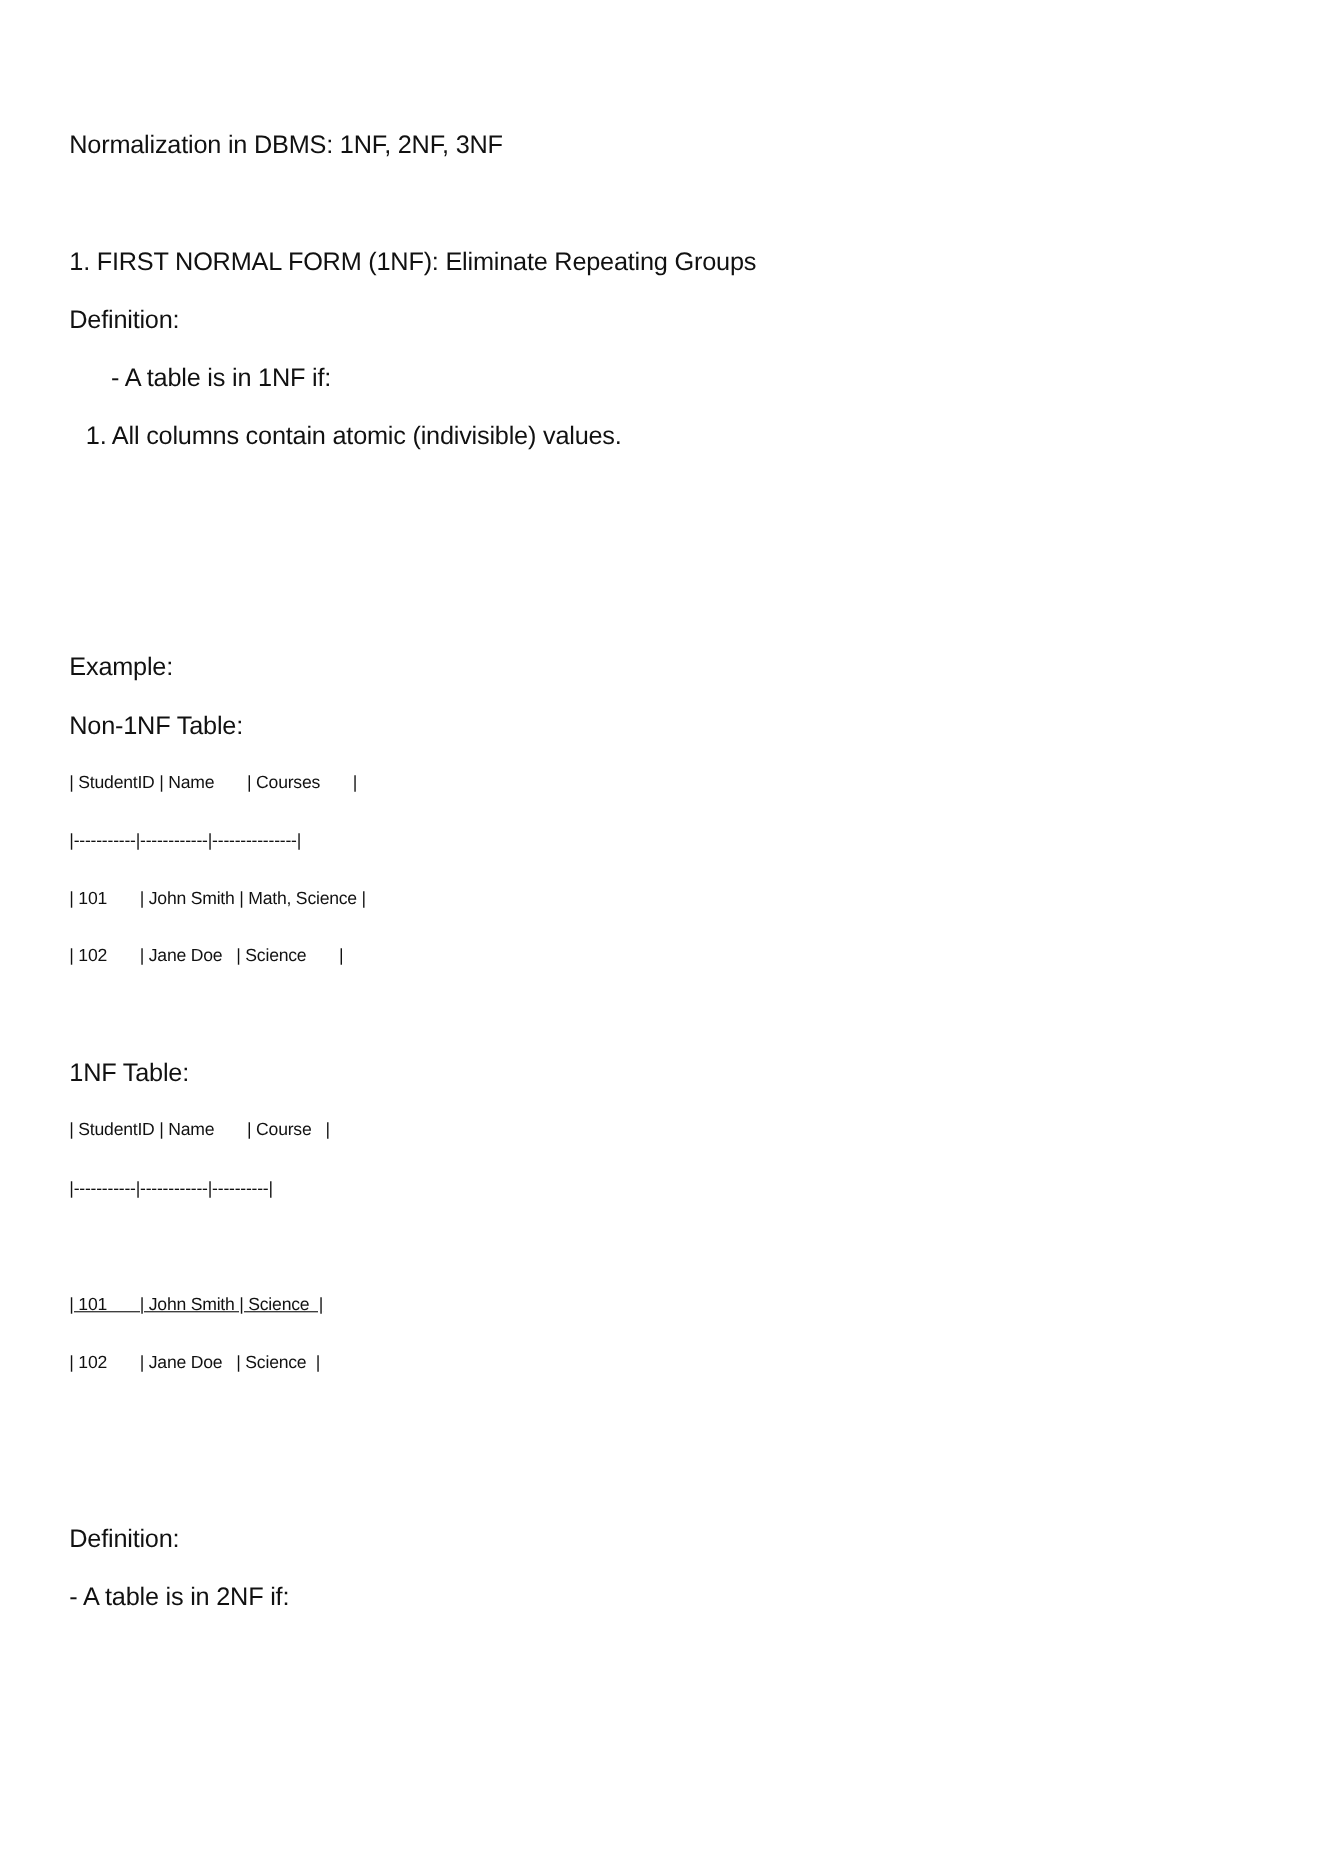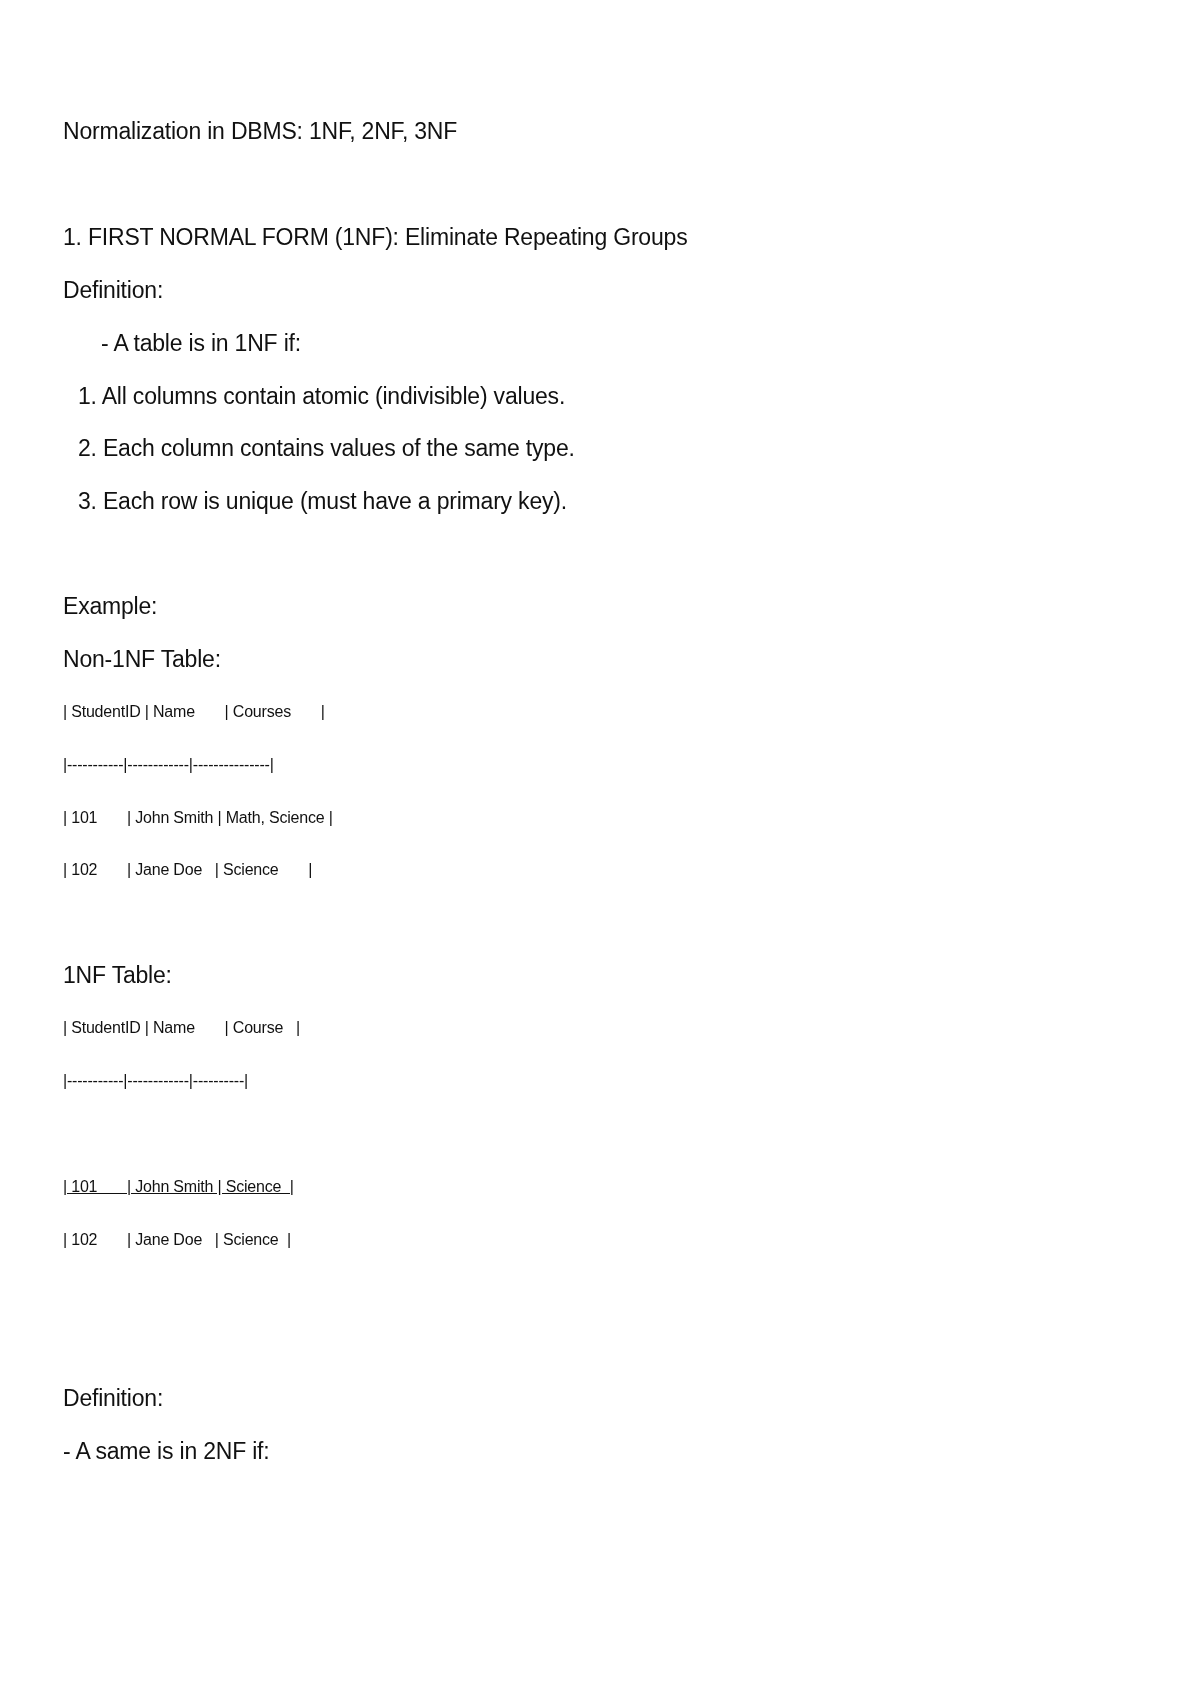--- a/index.html
+++ b/index.html
@@ -44,33 +44,31 @@
 <body>
 
 <div class="page">
 
   <div class="line" style="top:117px;">Normalization in DBMS: 1NF, 2NF, 3NF</div>
 
   <div class="line" style="top:223px;">1. FIRST NORMAL FORM (1NF): Eliminate Repeating Groups</div>
   <div class="line" style="top:276px;">Definition:</div>
   <div class="line" style="top:329px;margin-left:38px;">- A table is in 1NF if:</div>
   <div class="line indent" style="top:382px;">1. All columns contain atomic (indivisible) values.</div>
-  <div class="line indent" style="top:434px;">2. Each column contains values of the same type.</div>
-  <div class="line indent" style="top:487px;">3. Each row is unique (must have a primary key).</div>
 
   <div class="line" style="top:592px;">Example:</div>
 
   <div class="line" style="top:645px;">Non-1NF Table:</div>
   <div class="table-line" style="top:698px;">| StudentID | Name       | Courses       |</div>
   <div class="table-line" style="top:751px;">|-----------|------------|---------------|</div>
   <div class="table-line" style="top:804px;">| 101       | John Smith | Math, Science |</div>
   <div class="table-line" style="top:856px;">| 102       | Jane Doe   | Science       |</div>
 
   <div class="line" style="top:961px;">1NF Table:</div>
   <div class="table-line" style="top:1014px;">| StudentID | Name       | Course   |</div>
   <div class="table-line" style="top:1067px;">|-----------|------------|----------|</div>
   <div class="table-line" style="top:1173px;text-decoration:underline;">| 101       | John Smith | Science  |</div>
   <div class="table-line" style="top:1226px;">| 102       | Jane Doe   | Science  |</div>
 
   <div class="line" style="top:1384px;">Definition:</div>
-  <div class="line" style="top:1437px;">- A same is in 2NF if:</div>
+  <div class="line" style="top:1437px;">- A table is in 2NF if:</div>
 
 </div>
 
 </body></html>

